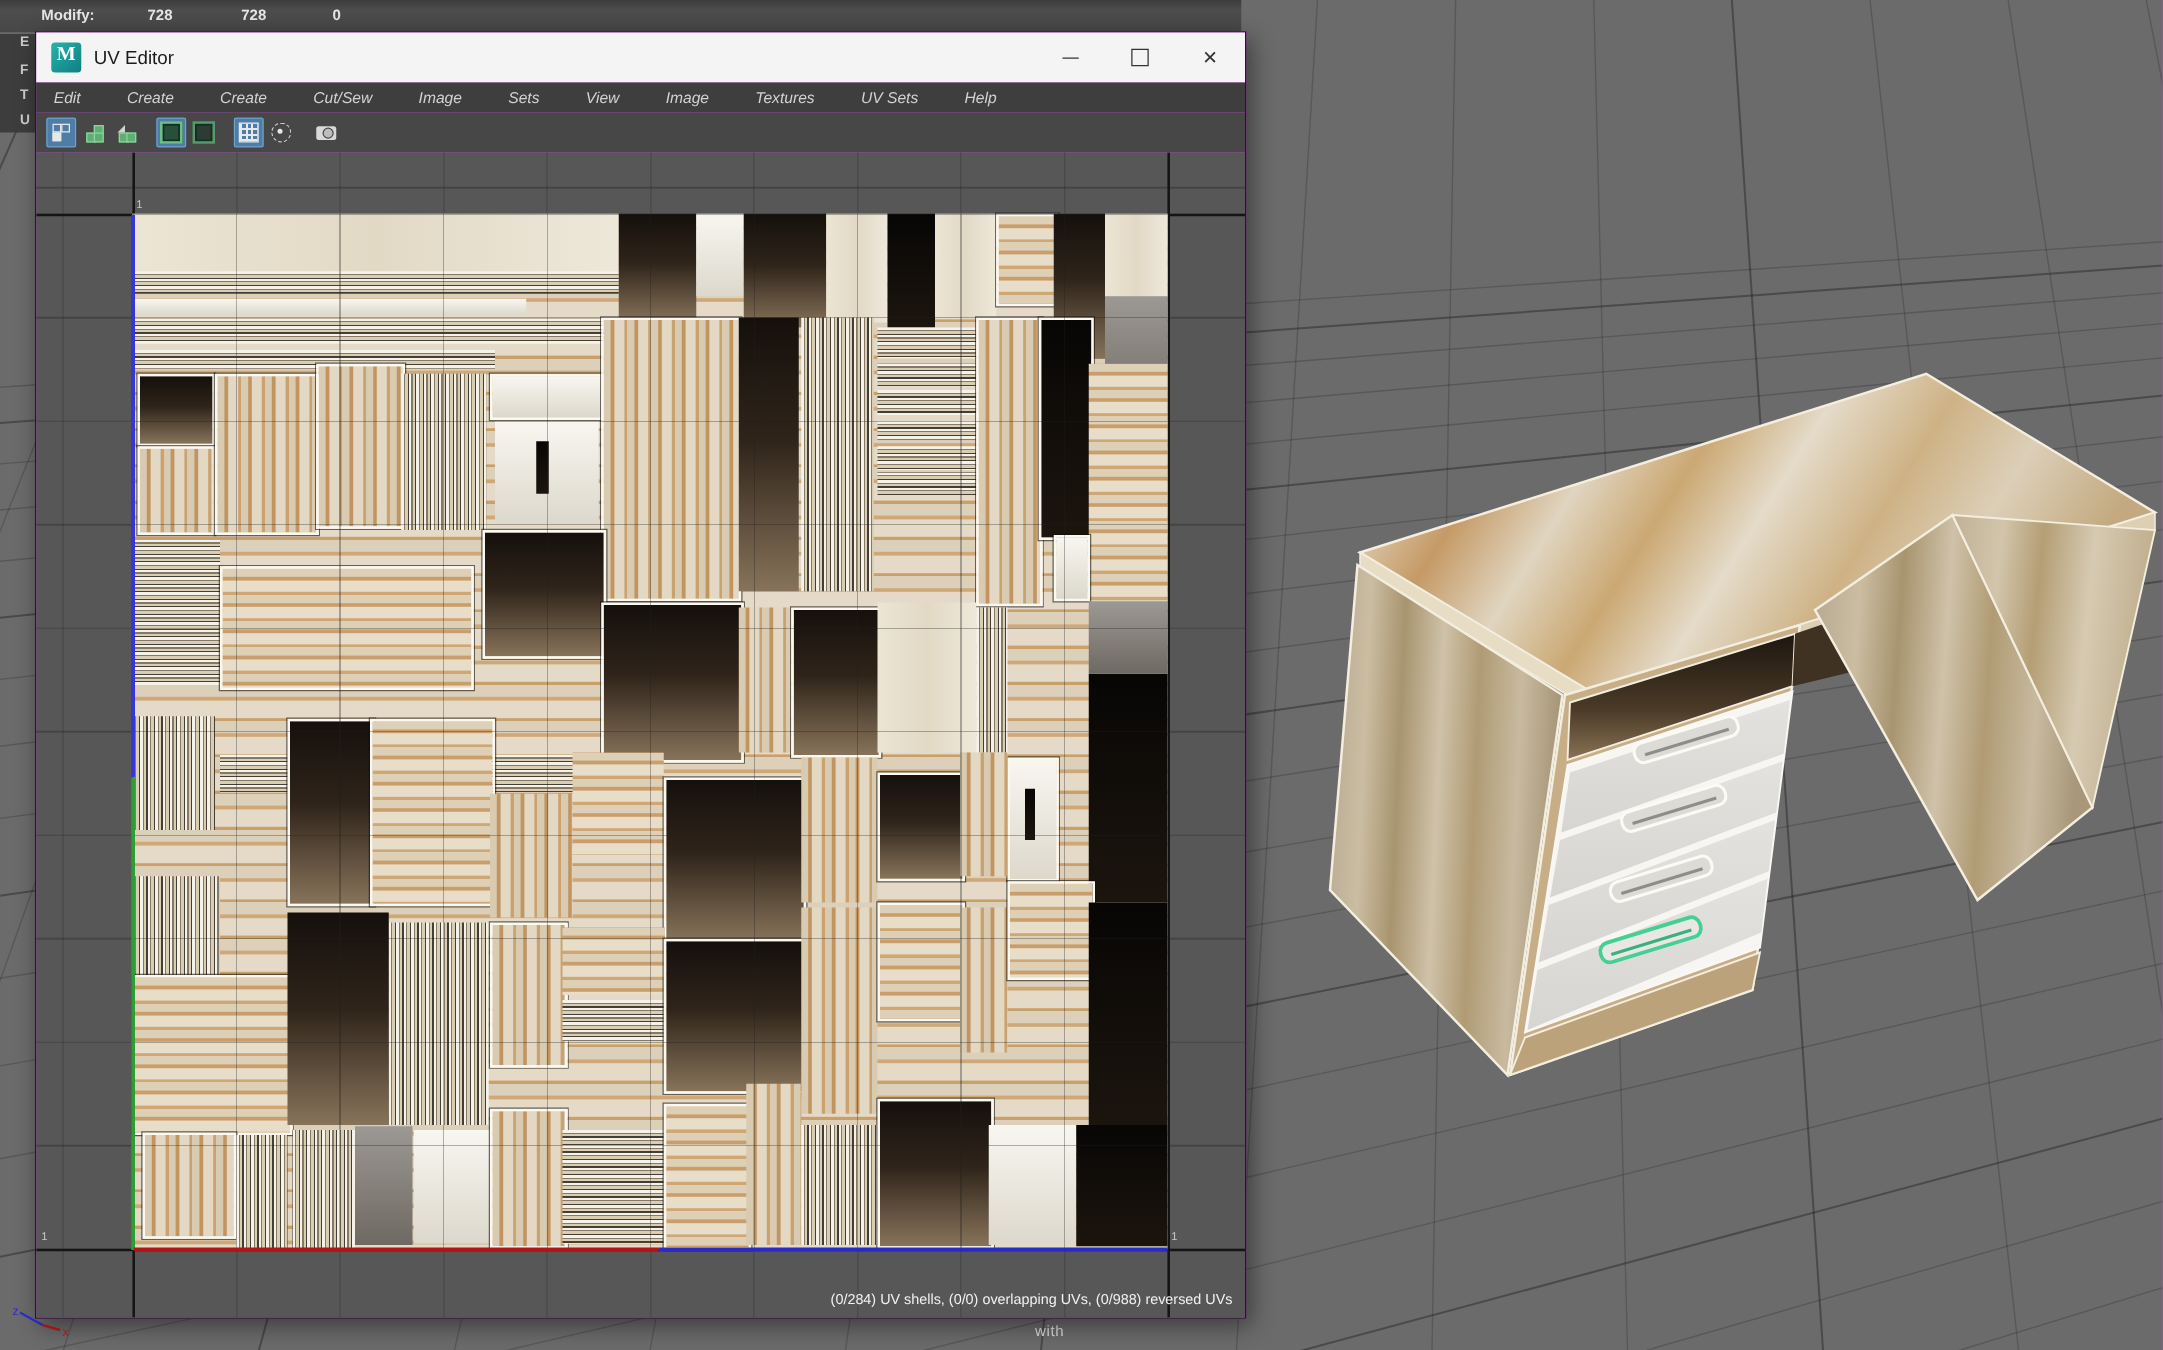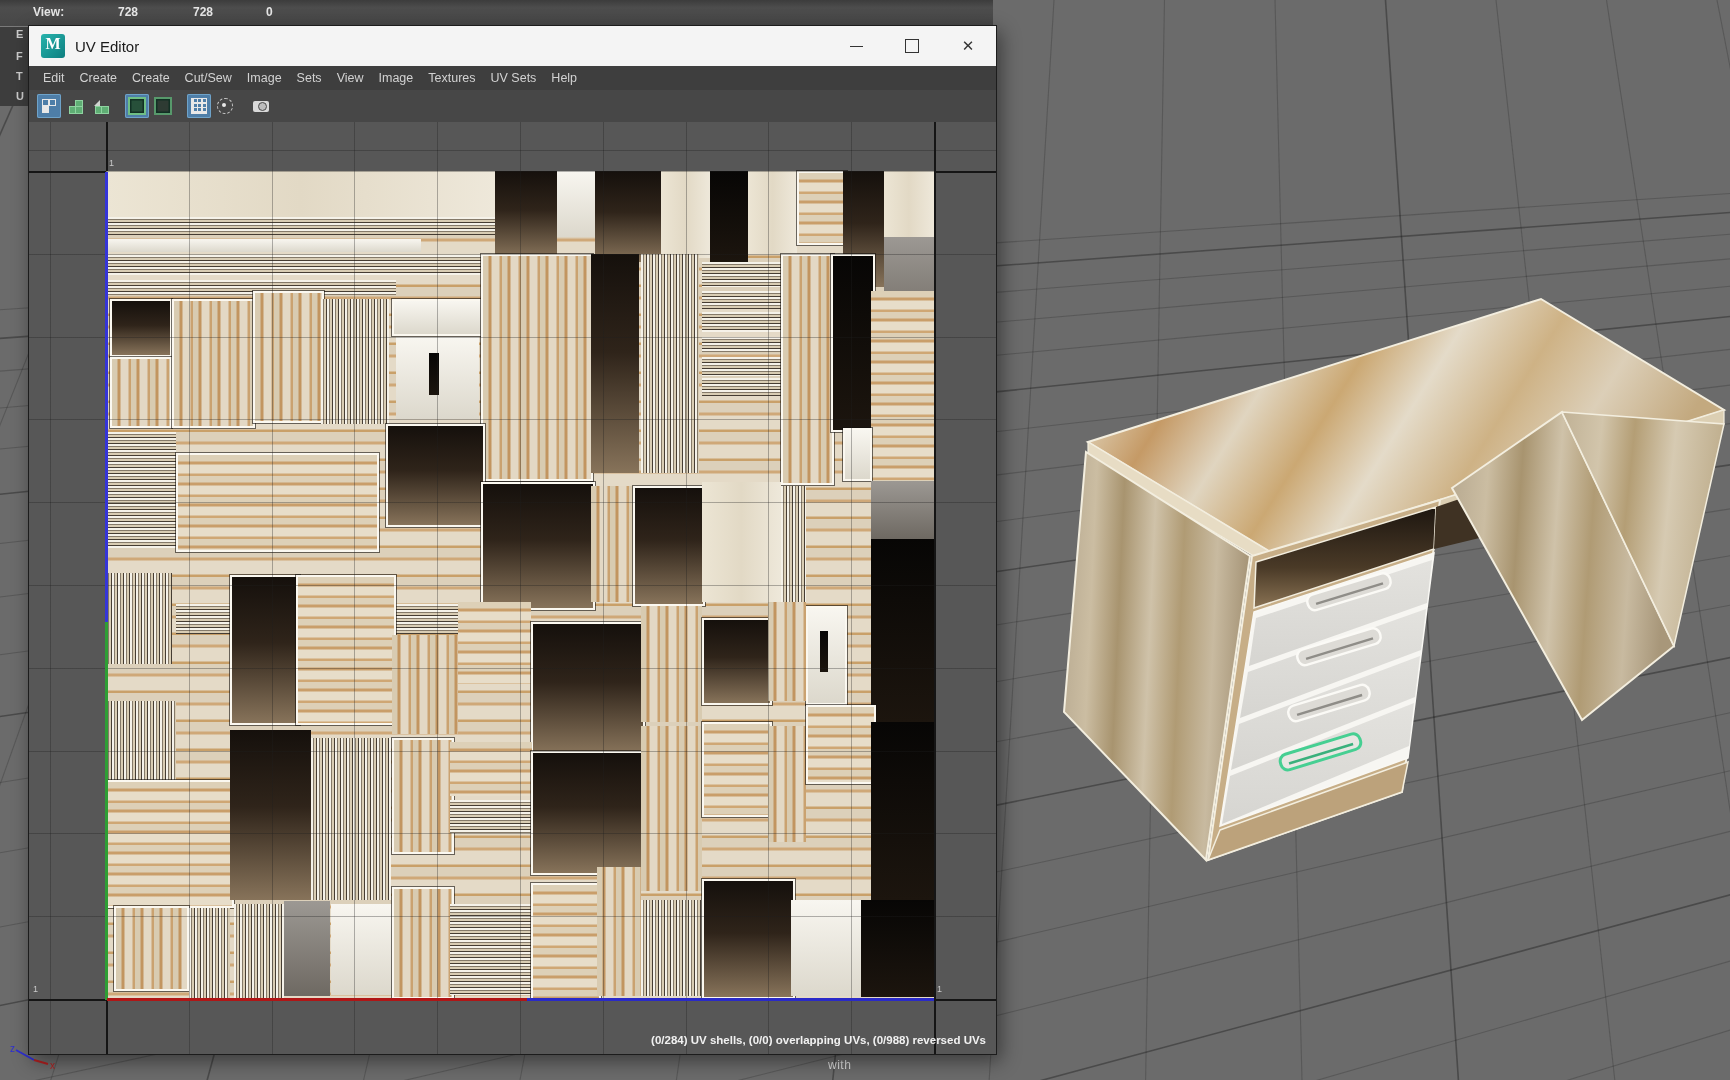--- a/index.html
+++ b/index.html
@@ -26,21 +26,21 @@
   #maya-icon{width:24px;height:24px;margin-left:12px;border-radius:3px;
     background:linear-gradient(135deg,#27b3ac,#0e7f80);position:relative;flex:0 0 auto;}
   #maya-icon:before{content:"M";position:absolute;left:0;right:0;top:1px;text-align:center;
     color:#fff;font-weight:bold;font-size:16px;font-family:"Liberation Serif",serif;}
   #title-text{margin-left:10px;font-size:15px;color:#1b1b1b;}
   .winbtn{width:56px;height:40px;display:flex;align-items:center;justify-content:center;color:#333;font-size:15px;}
   #btn-max i{display:block;width:12px;height:12px;border:1.5px solid #333;}
   #btn-min i{display:block;width:13px;height:0;border-top:1.5px solid #333;}
   #winbtns{margin-left:auto;display:flex;}
 
-  #menubar{position:absolute;left:0;top:40px;right:0;height:24px;background:#3e3e3e;display:flex;align-items:center;padding-left:14px;gap:15px;}
+  #menubar{position:absolute;left:0;top:40px;right:0;height:24px;background:#3e3e3e;display:flex;align-items:center;padding-left:14px;gap:37px;font-style:italic;}
   .menu-item{font-size:12.5px;color:#d2d2d2;cursor:default;}
 
   #toolbar{position:absolute;left:0;top:64px;right:0;height:32px;background:#474747;display:flex;align-items:center;padding:0 8px;}
   .tbtn{width:24px;height:24px;margin-right:2px;border-radius:2px;display:flex;align-items:center;justify-content:center;position:relative;}
   .tbtn.sel{background:#4e7ea8;box-shadow:inset 0 0 0 1px #6fa3c9;}
   .tbtn.gap{margin-left:10px;}
   
   .g-squares{width:14px;height:14px;position:relative;}
   .g-squares i{position:absolute;border:1.5px solid #e8e8e8;background:transparent;}
   .g-sq1{left:0;top:0;width:5px;height:5px;}.g-sq2{left:7px;top:0;width:5px;height:5px;}.g-sq3{left:0;top:7px;width:5px;height:5px;background:#e8e8e8!important;}
@@ -87,21 +87,21 @@
   #ml-h0{left:0;top:877px;width:100%;height:1.5px;}
   .axisline{position:absolute;}
   #ax-blue-v{left:76px;top:50px;width:2.5px;height:450px;background:#3535d8;}
   #ax-green-v{left:76px;top:500px;width:2.5px;height:378px;background:#2e9e34;}
   #ax-red-u{left:78px;top:876px;width:420px;height:2.5px;background:#b01616;}
   #ax-blue-u{left:498px;top:876px;width:407px;height:2.5px;background:#2a2ac8;}
   .gridnum{position:absolute;color:#c9c9c9;font-size:9px;}
   #gn-a{left:80px;top:36px;}
   #gn-b{left:4px;top:862px;}
   #gn-c{left:908px;top:862px;}
-  #status-line{position:absolute;right:10px;top:912px;color:#f1f1f1;font-size:11.5px;font-weight:bold;}
+  #status-line{position:absolute;right:10px;top:912px;color:#f1f1f1;font-size:11.5px;font-weight:normal;}
 
   
   #uvtex{position:absolute;left:77px;top:49px;width:828px;height:828px;
      background:repeating-linear-gradient(180deg,#dcd0ba 0 9px,#cfa878 10px 12px,#e4dac7 13px 26px,#c9a069 27px 29px);}
   #uvtex .blk{position:absolute;}
   .t-wh{background:repeating-linear-gradient(180deg,#ddd0b7 0 6px,#c99e6a 7px 9px,#e7ddc9 10px 18px,#cfa774 19px 21px);}
   .t-wv{background:repeating-linear-gradient(90deg,#d8cbb1 0 5px,#c29560 6px 8px,#e3d8c4 9px 16px,#caa270 17px 19px);}
   .t-cr{background:linear-gradient(90deg,#ece5d4,#e2d9c5 50%,#eee8da);}
   .t-dk{background:linear-gradient(180deg,#15100c 0%,#2f241a 45%,#87735a 100%);}
   .t-bk{background:linear-gradient(180deg,#070605,#1c150e);}
@@ -257,21 +257,21 @@
 
     <svg id="axis-gizmo" width="60" height="40">
       <line x1="30" y1="22" x2="12" y2="12" stroke="#2f2fd0" stroke-width="2"></line>
       <line x1="30" y1="22" x2="44" y2="26" stroke="#b32020" stroke-width="2"></line>
       <text x="6" y="14" font-size="10" fill="#2f2fd0">z</text>
       <text x="46" y="31" font-size="10" fill="#b32020">x</text>
     </svg>
   </div>
 
   <div id="hud-bar">
-    <span class="hv" style="left:33px;">View:</span>
+    <span class="hv" style="left:33px;">Modify:</span>
     <span class="hv" style="left:118px;">728</span>
     <span class="hv" style="left:193px;">728</span>
     <span class="hv" style="left:266px;">0</span>
   </div>
   <div id="hud-left">
     <span style="top:2px;">E</span>
     <span style="top:24px;">F</span>
     <span style="top:44px;">T</span>
     <span style="top:64px;">U</span>
   </div>

